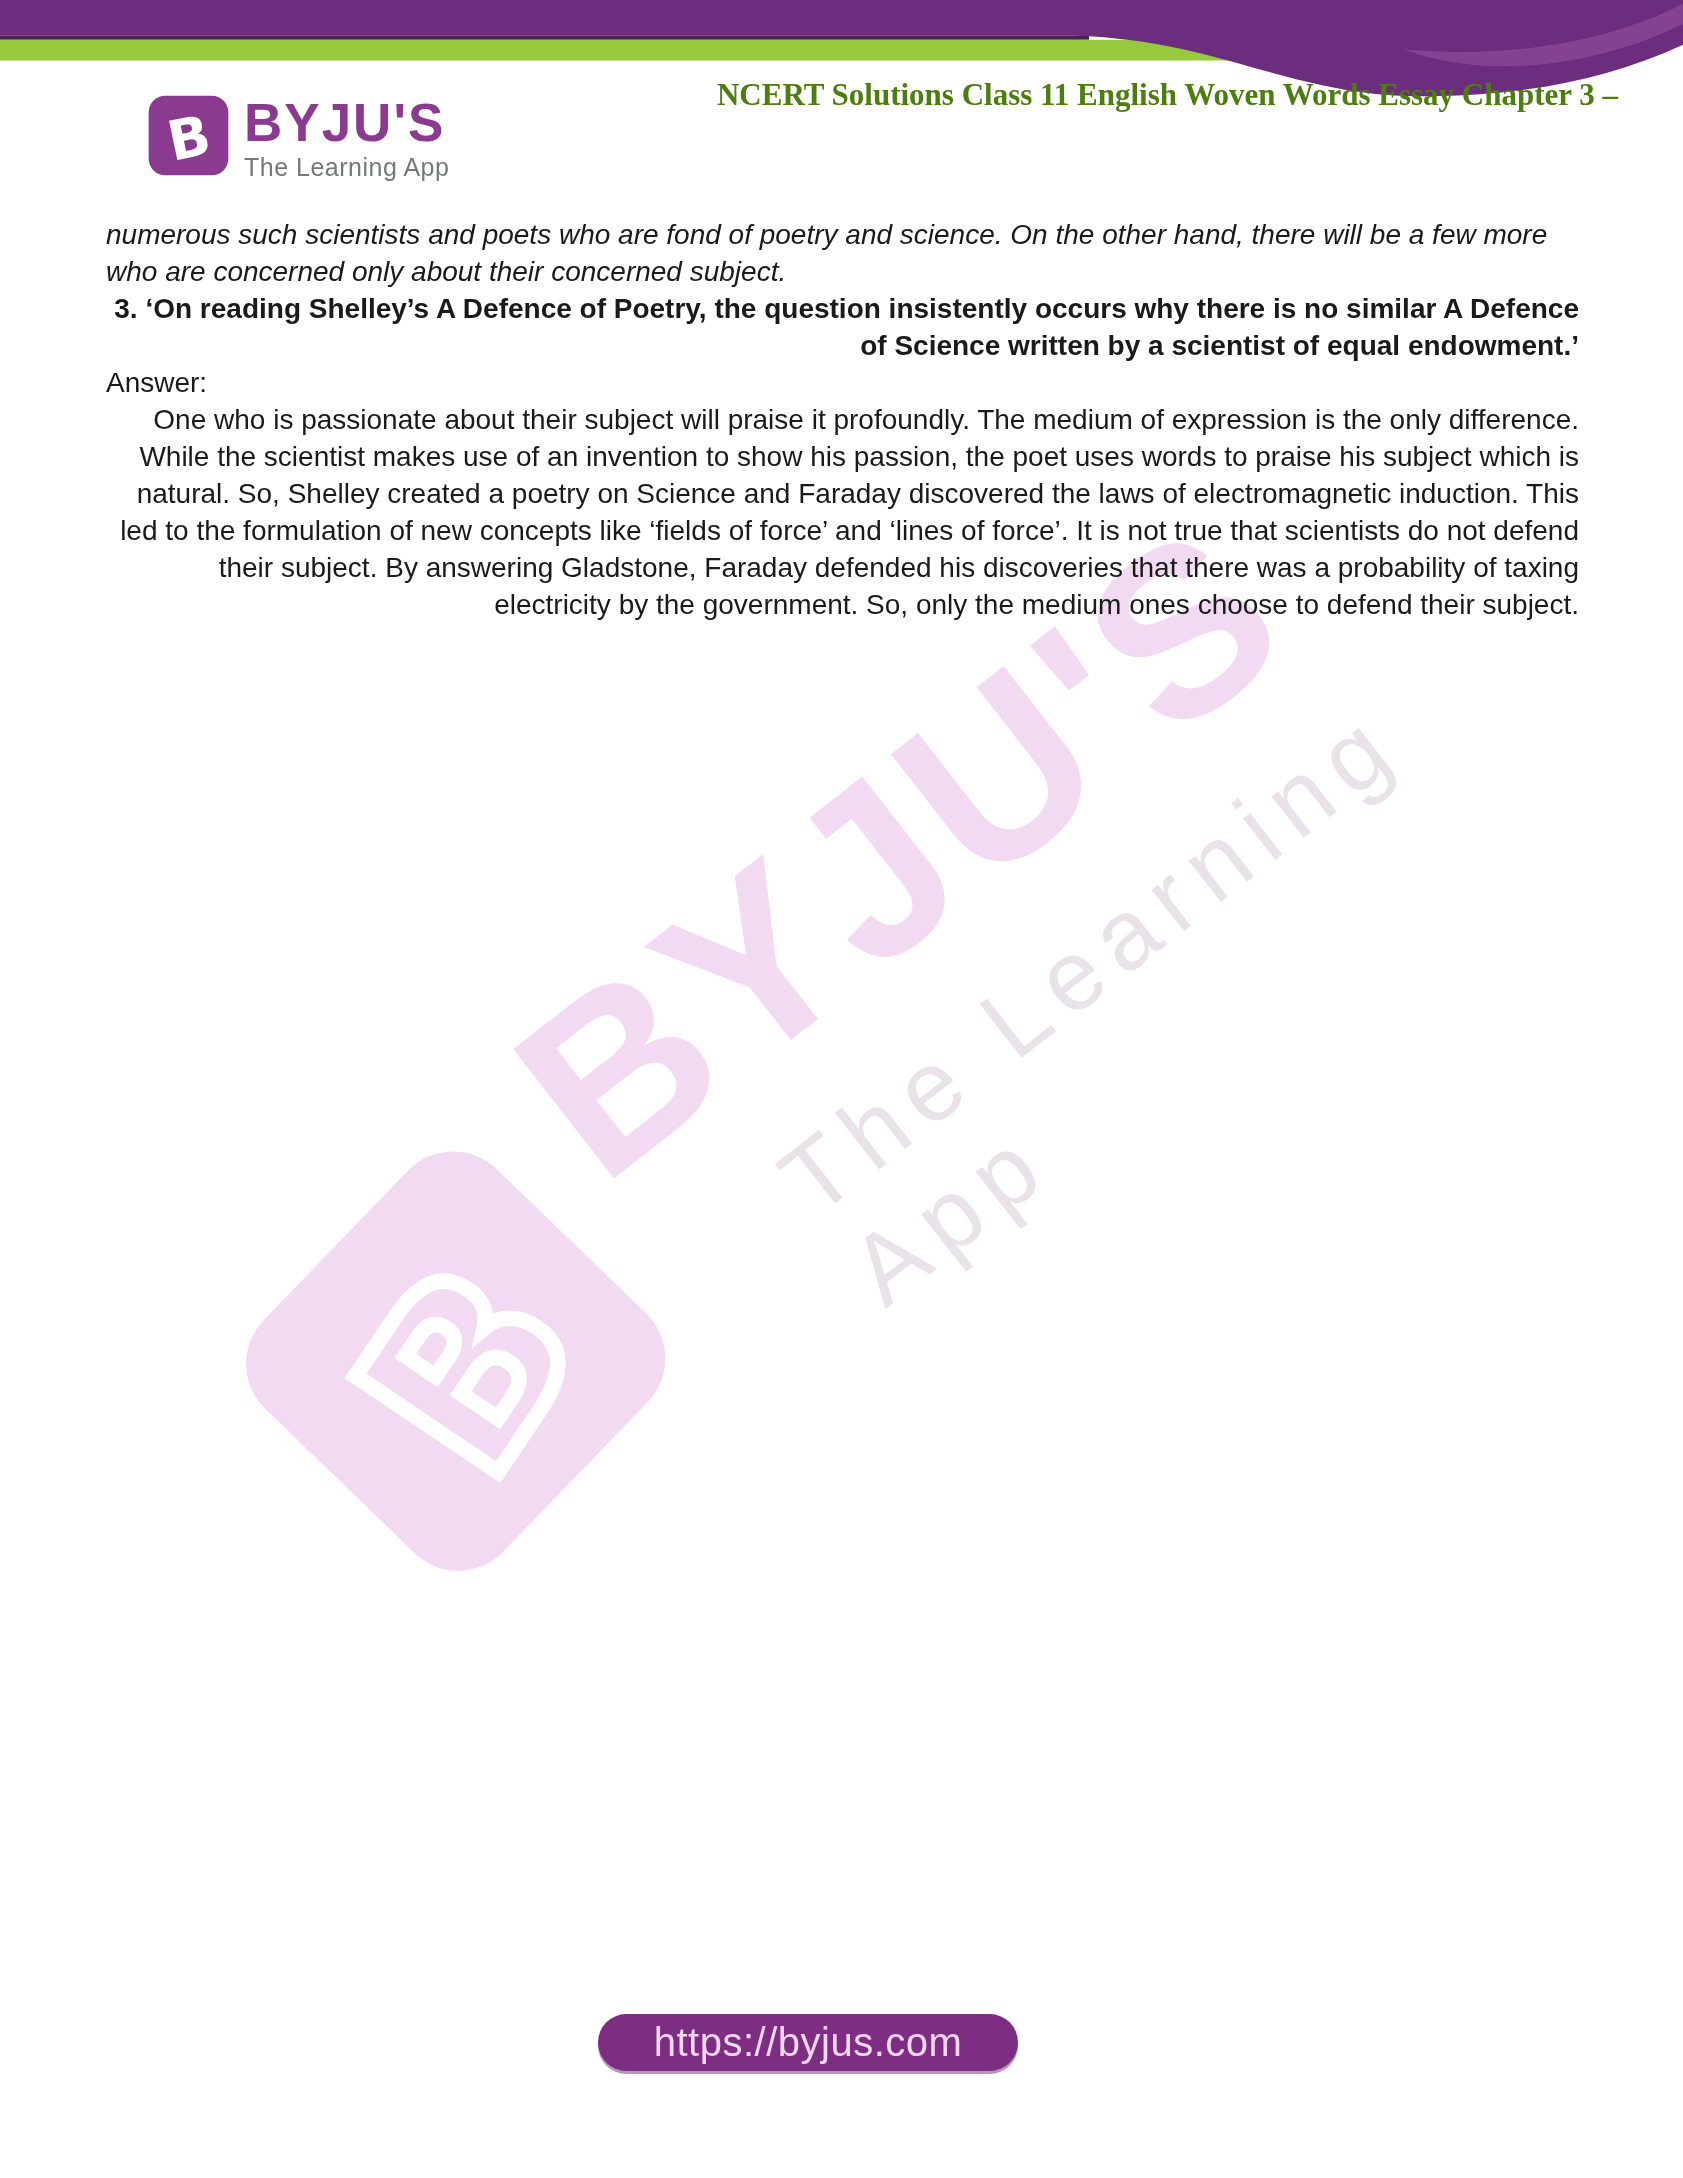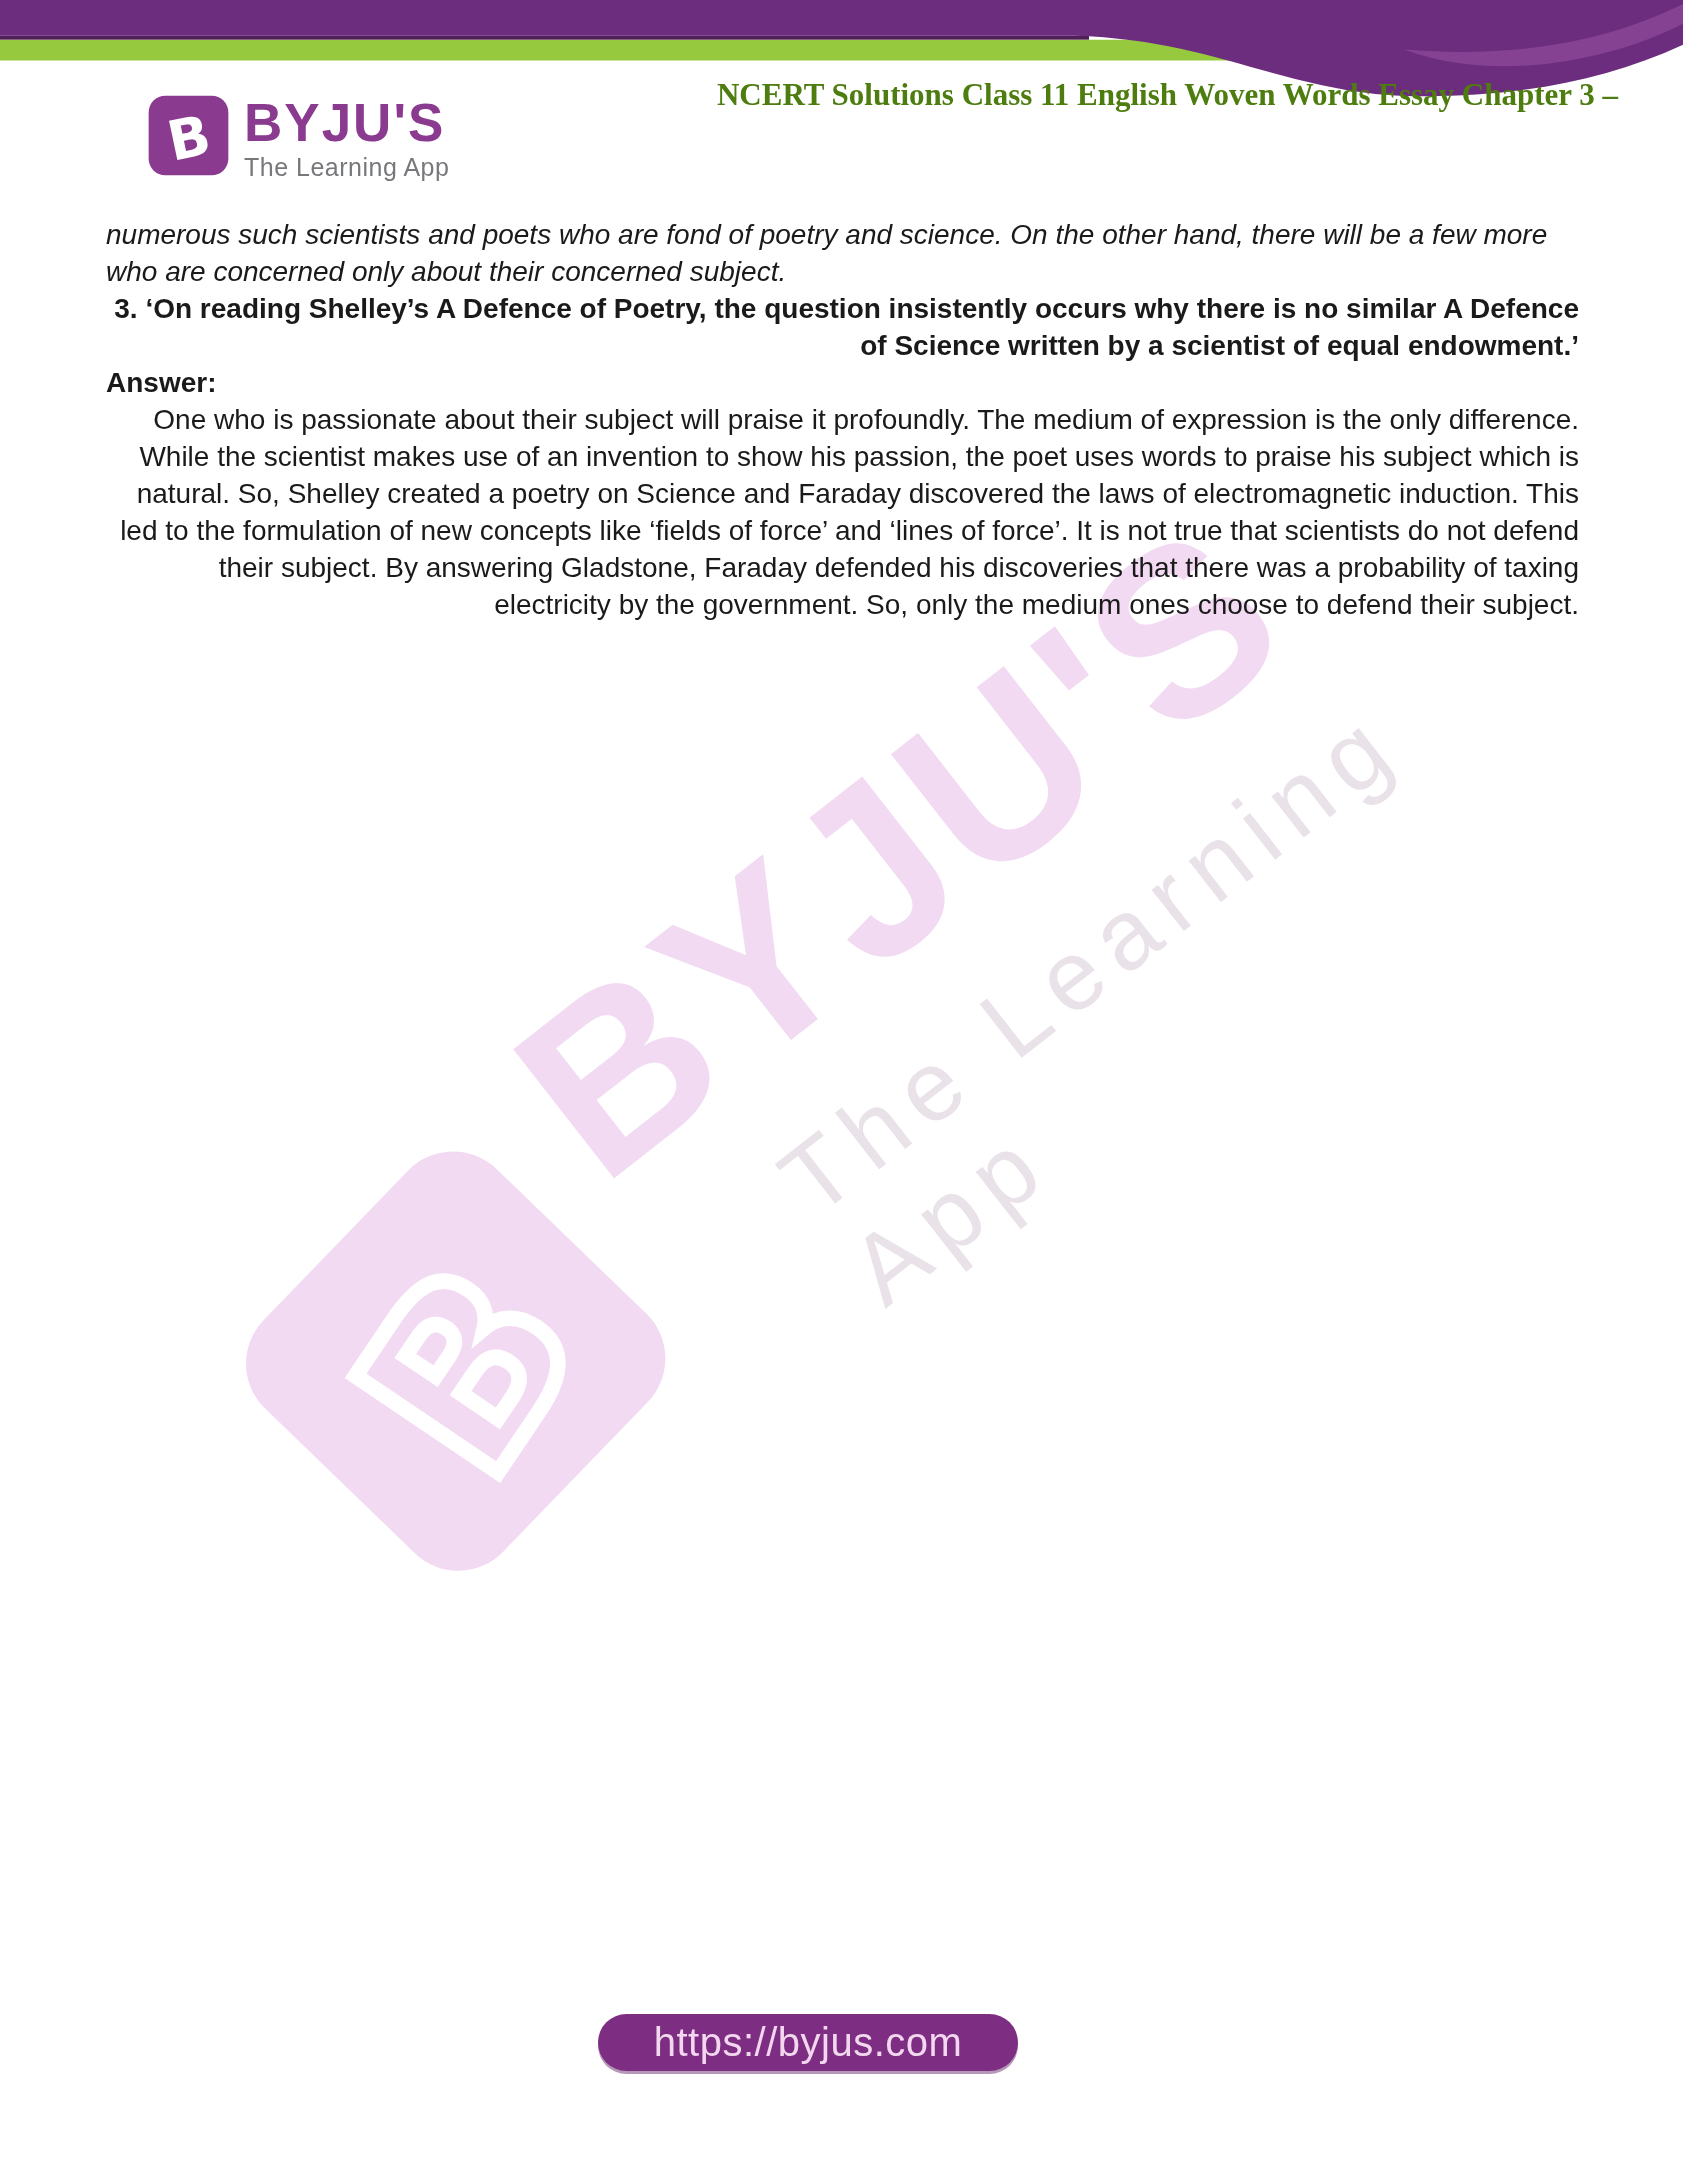--- a/index.html
+++ b/index.html
@@ -50,21 +50,21 @@
   }
 
   
   .content{
     position:absolute;left:106px;top:216px;width:1473px;z-index:2;
     font-size:28px;line-height:37px;color:#1a1a1a;
   }
   .content p{margin:0;}
   .para-intro{margin-bottom:32px;font-style:italic;}
   .question{font-weight:bold;text-align:right;}
-  .answer-label{font-weight:bold;}
+  .answer-label{font-weight:normal;}
   .answer{margin-top:37px;text-align:right;}
 
   
   .footer-btn{
     position:absolute;left:598px;top:2014px;width:420px;height:57px;
     background:#7d2e83;border-radius:30px;z-index:3;
     display:flex;align-items:center;justify-content:center;
     box-shadow:0 3px 0 rgba(90,25,95,0.45);
     text-decoration:none;cursor:pointer;
   }

